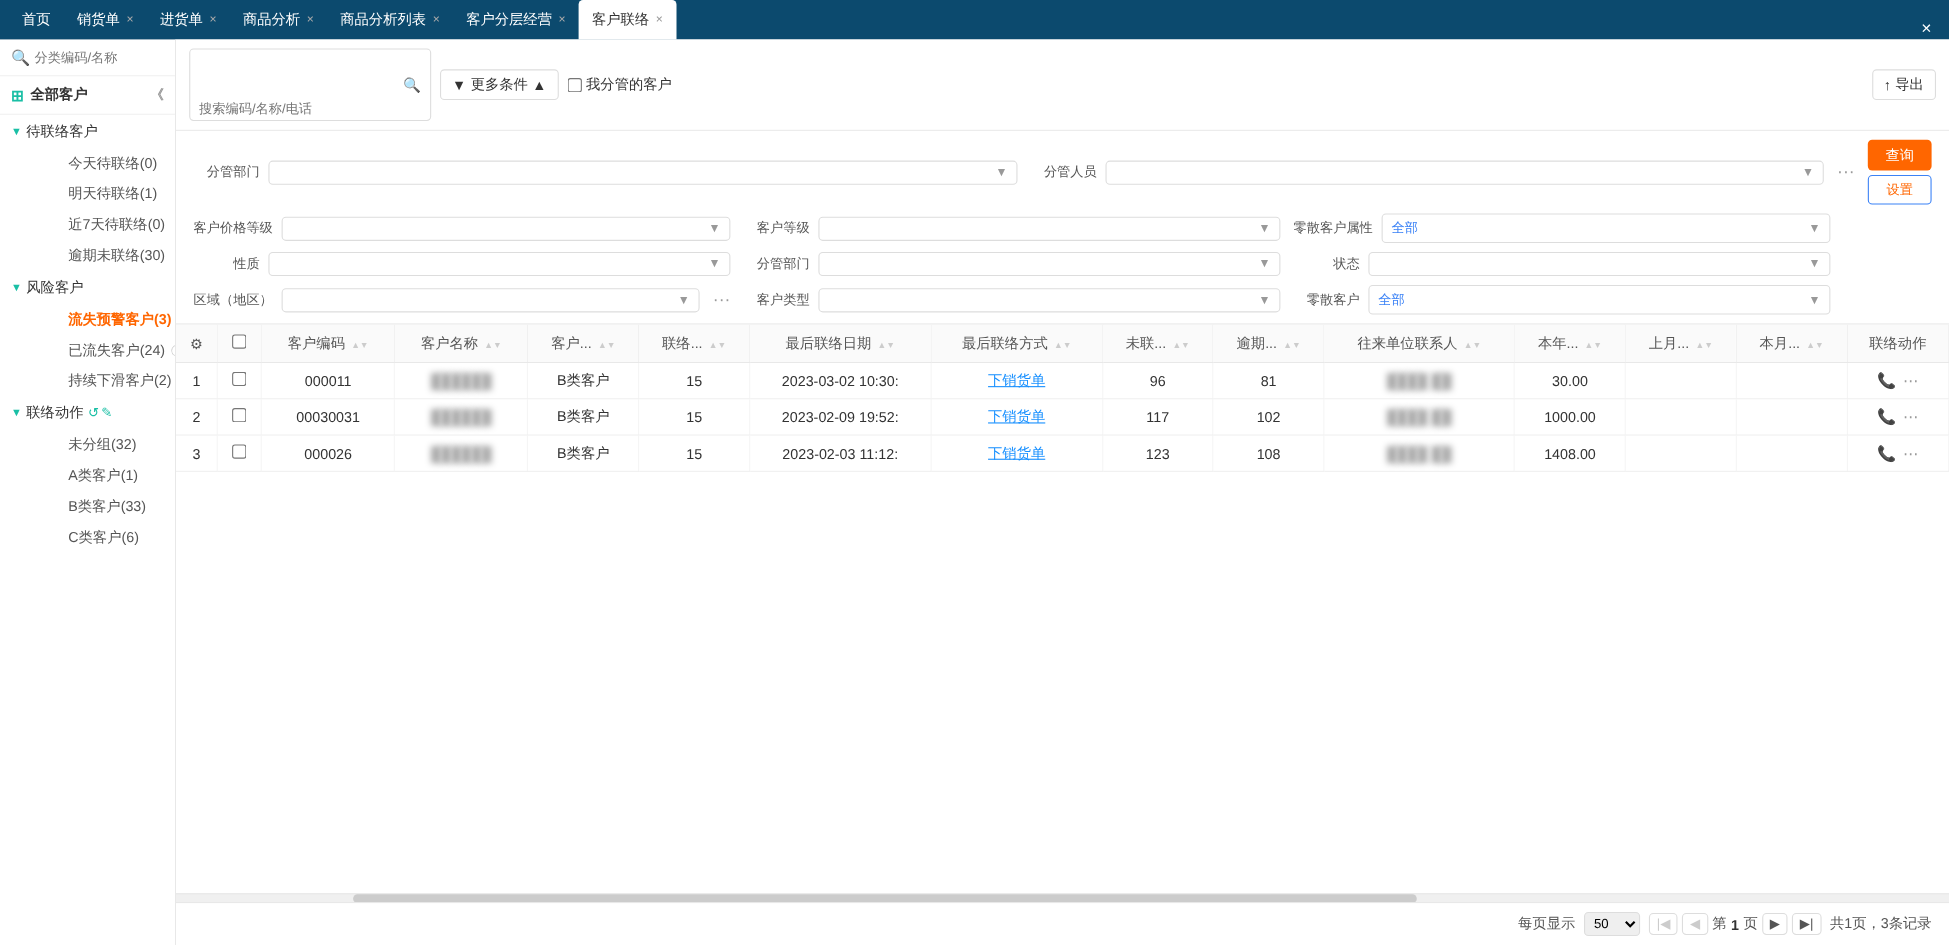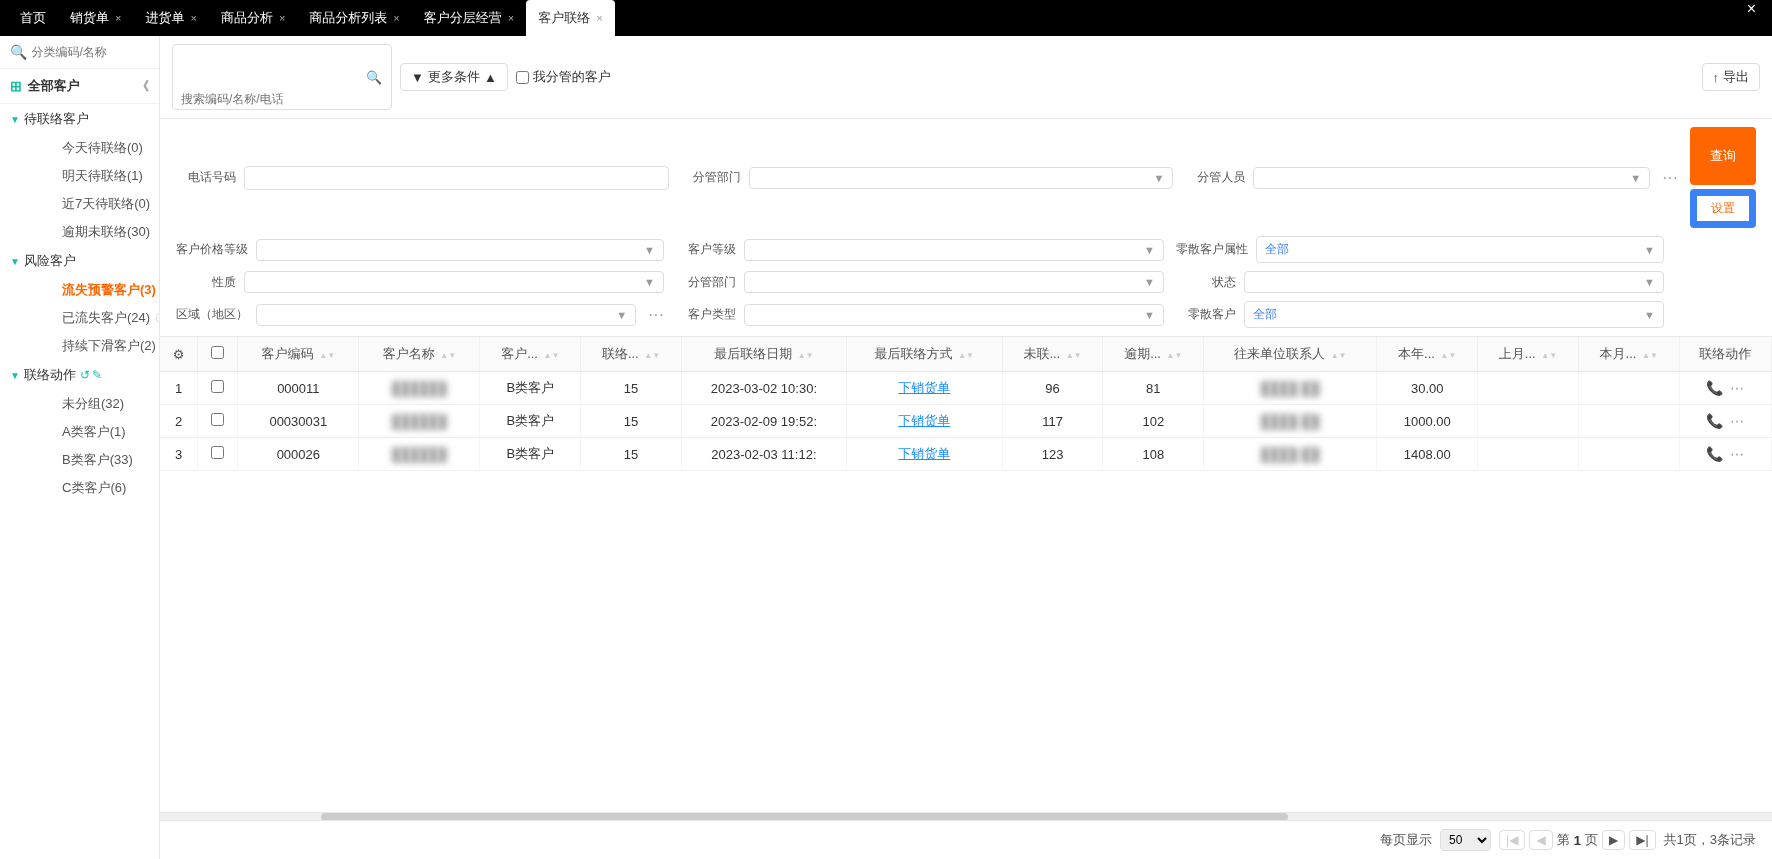--- a/index.html
+++ b/index.html
@@ -1,22 +1,22 @@
 <!DOCTYPE html>
 <html><head>
   <meta charset="utf-8">
   <style>
     * { box-sizing: border-box; margin: 0; padding: 0; font-family: 'Microsoft YaHei', Arial, sans-serif; font-size: 13px; }
     body { background: #f5f5f5; overflow: hidden; }
 
     
     .top-nav {
-      background: #000000;
-      display: flex;
-      align-items: flex-start;
+      background: #0c4a6e;
+      display: flex;
+      align-items: flex-end;
       height: 36px;
       padding: 0 8px;
       color: #fff;
     }
     .top-nav .tab {
       display: flex;
       align-items: center;
       padding: 0 12px;
       height: 36px;
       cursor: pointer;
@@ -257,29 +257,29 @@
       display: flex;
       flex-direction: column;
       gap: 4px;
       margin-left: auto;
     }
     .btn-query {
       background: #ff6600;
       color: #fff;
       border: none;
       border-radius: 4px;
-      padding: 20px 16px;
+      padding: 5px 16px;
       font-size: 13px;
       cursor: pointer;
       white-space: nowrap;
     }
     .btn-settings {
       background: #fff;
       color: #ff6600;
-      border: 7px solid #3b82f6;
+      border: 1px solid #3b82f6;
       border-radius: 4px;
       padding: 4px 14px;
       font-size: 12px;
       cursor: pointer;
       white-space: nowrap;
     }
 
     
     .table-container {
       flex: 1;
@@ -487,24 +487,20 @@
         <button class="btn-export">
           <span>↑</span>
           <span>导出</span>
         </button>
       </div>
     </div>
 
     <div class="filter-panel">
 
       <div class="filter-row">
-        <div class="filter-item">
-          <span class="filter-label">电话号码</span>
-          <input class="filter-input" type="text" style="">
-        </div>
         <div class="filter-item">
           <span class="filter-label">分管部门</span>
           <div class="filter-select">
             <span class="filter-select-val"></span>
             <span class="chevron">▼</span>
           </div>
         </div>
         <div class="filter-item">
           <span class="filter-label">分管人员</span>
           <div class="filter-select">

